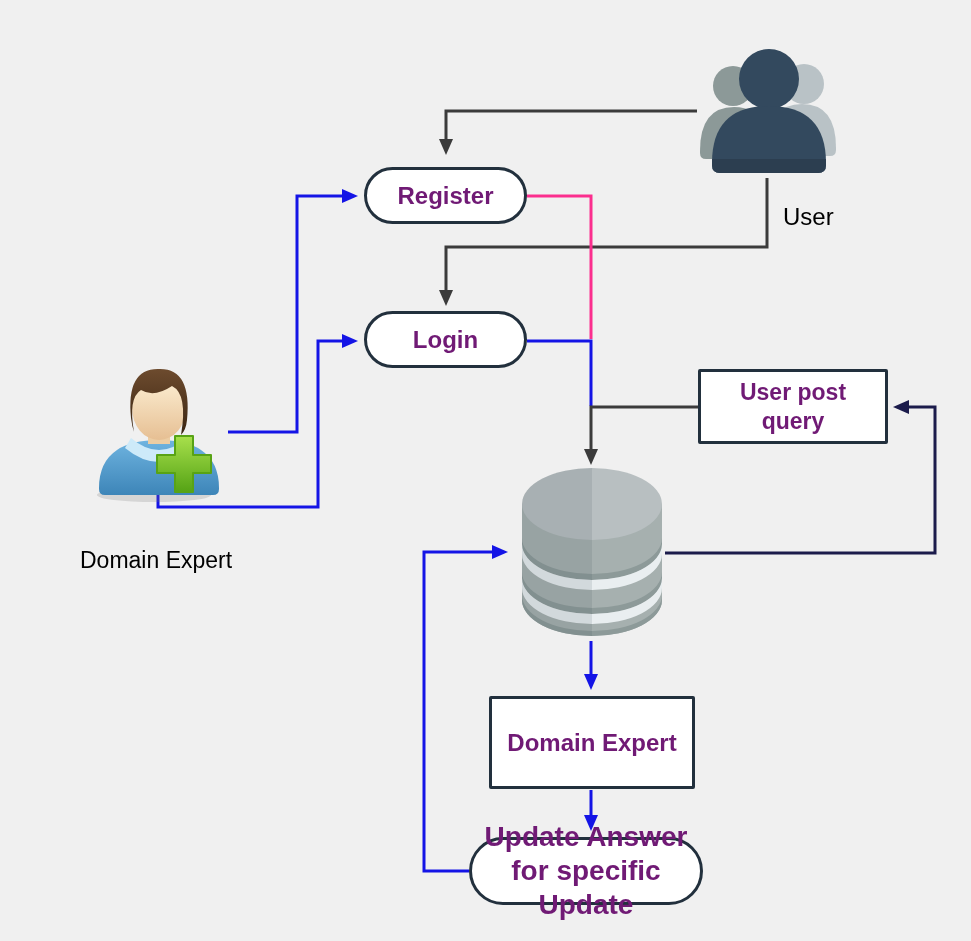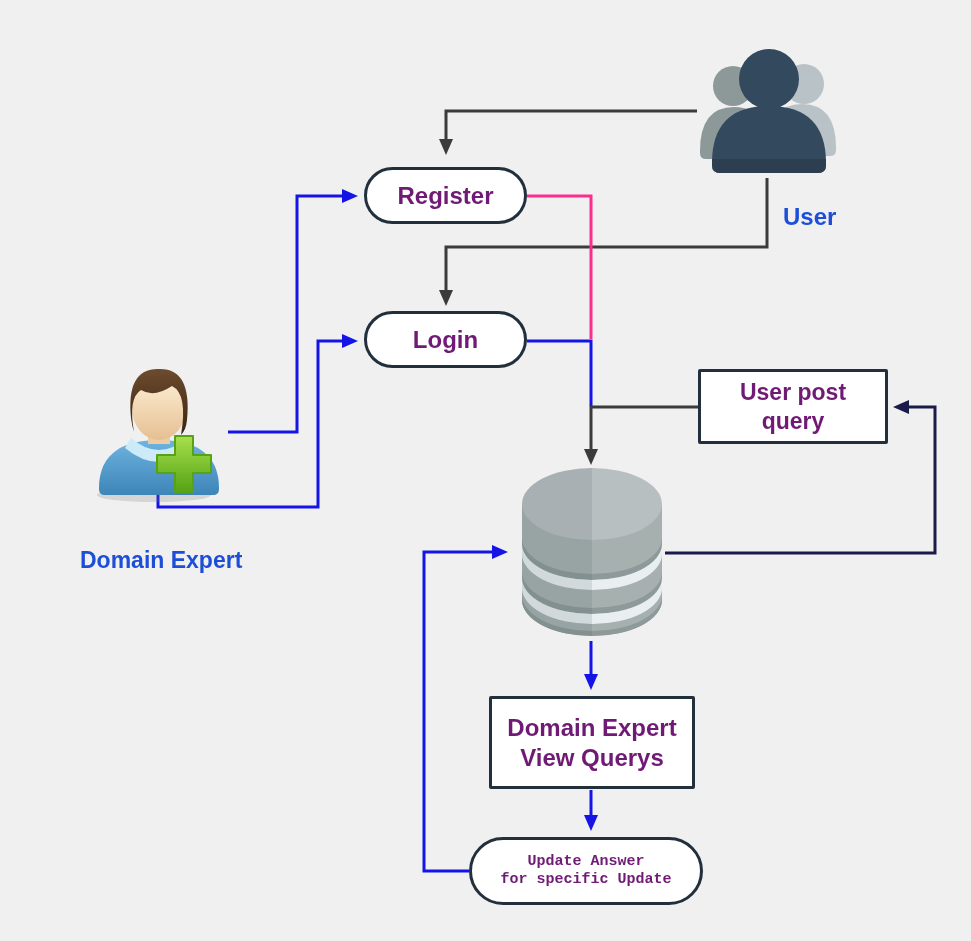--- a/index.html
+++ b/index.html
@@ -12,21 +12,21 @@
   .edge{fill:none;stroke-width:3px;}
   .node{
     position:absolute;display:flex;flex-direction:column;align-items:center;justify-content:center;
     background:#ffffff;border:3px solid #22303d;color:#701a75;
     font-weight:bold;text-align:center;line-height:1.22;box-sizing:border-box;
   }
   .node.pill{border-radius:30px;}
   .node.rect{border-radius:2px;}
   .node .l1,.node .l2{display:block;}
   .actor-label{
-    position:absolute;color:#1d4ed8;font-weight:bold;white-space:nowrap;
+    position:absolute;color:#000000;font-weight:normal;white-space:nowrap;
   }
   .icon-wrap{position:absolute;}
 </style>
 </head>
 <body>
 
 <div class="canvas">
 
   <svg class="edges-layer" width="971" height="941" viewBox="0 0 971 941">
     <defs>
@@ -127,24 +127,23 @@
     <span class="l1">User post</span>
     <span class="l2">query</span>
   </div>
 
   <div class="node pill" style="left:364px;top:311px;width:163px;height:57px;font-size:24px;">
     <span class="l1">Login</span>
   </div>
 
   <div class="node rect" style="left:489px;top:696px;width:206px;height:93px;font-size:24px;">
     <span class="l1">Domain Expert</span>
-    <span class="l2">View Querys</span>
   </div>
 
-  <div class="node pill" style="left:469px;top:837px;width:234px;height:68px;font-size:15px;border-radius:34px;font-family:Liberation Mono, monospace;">
+  <div class="node pill" style="left:469px;top:837px;width:234px;height:68px;font-size:28px;border-radius:34px;">
     <span class="l1">Update Answer</span>
     <span class="l2">for specific Update</span>
   </div>
 
   <div class="actor-label" style="left:783px;top:203px;font-size:24px;">User</div>
 
   <div class="actor-label" style="left:80px;top:547px;font-size:23px;">Domain Expert</div>
 
 </div>
 

